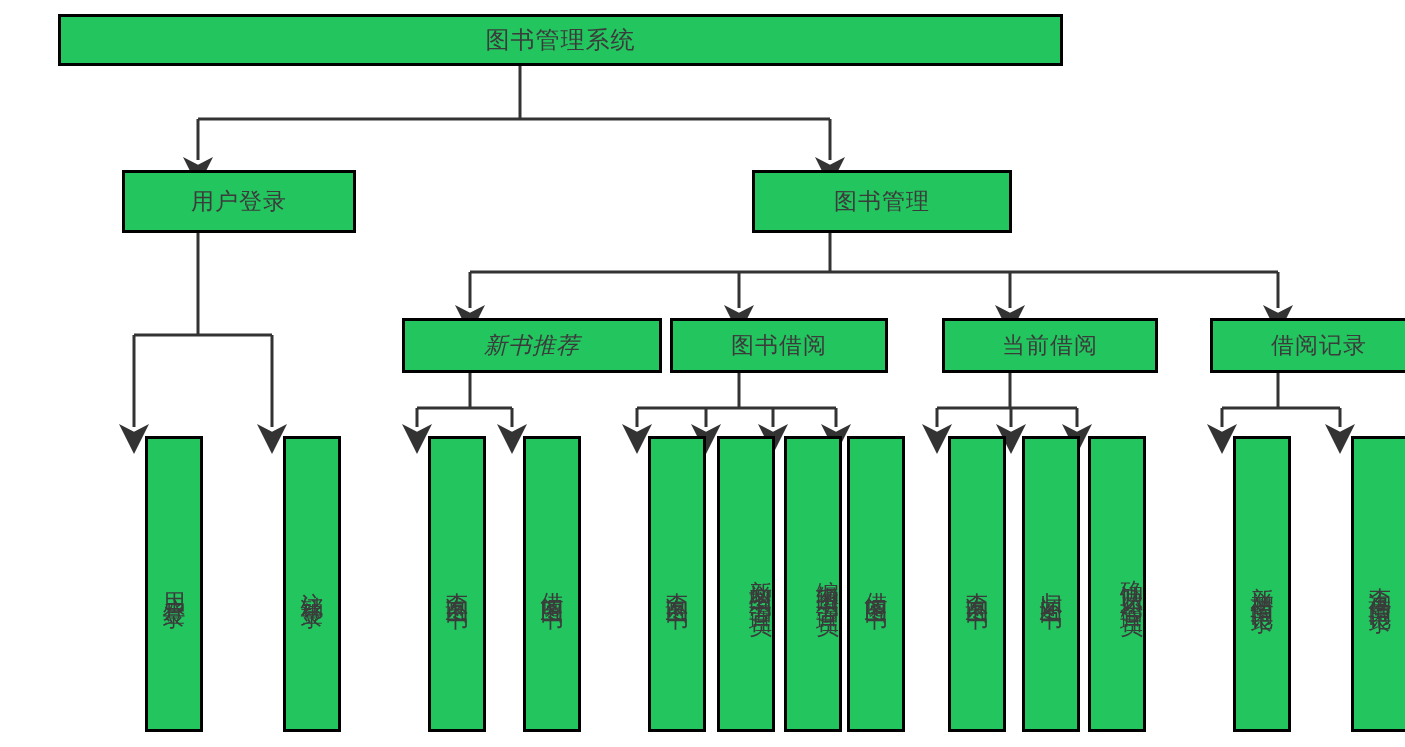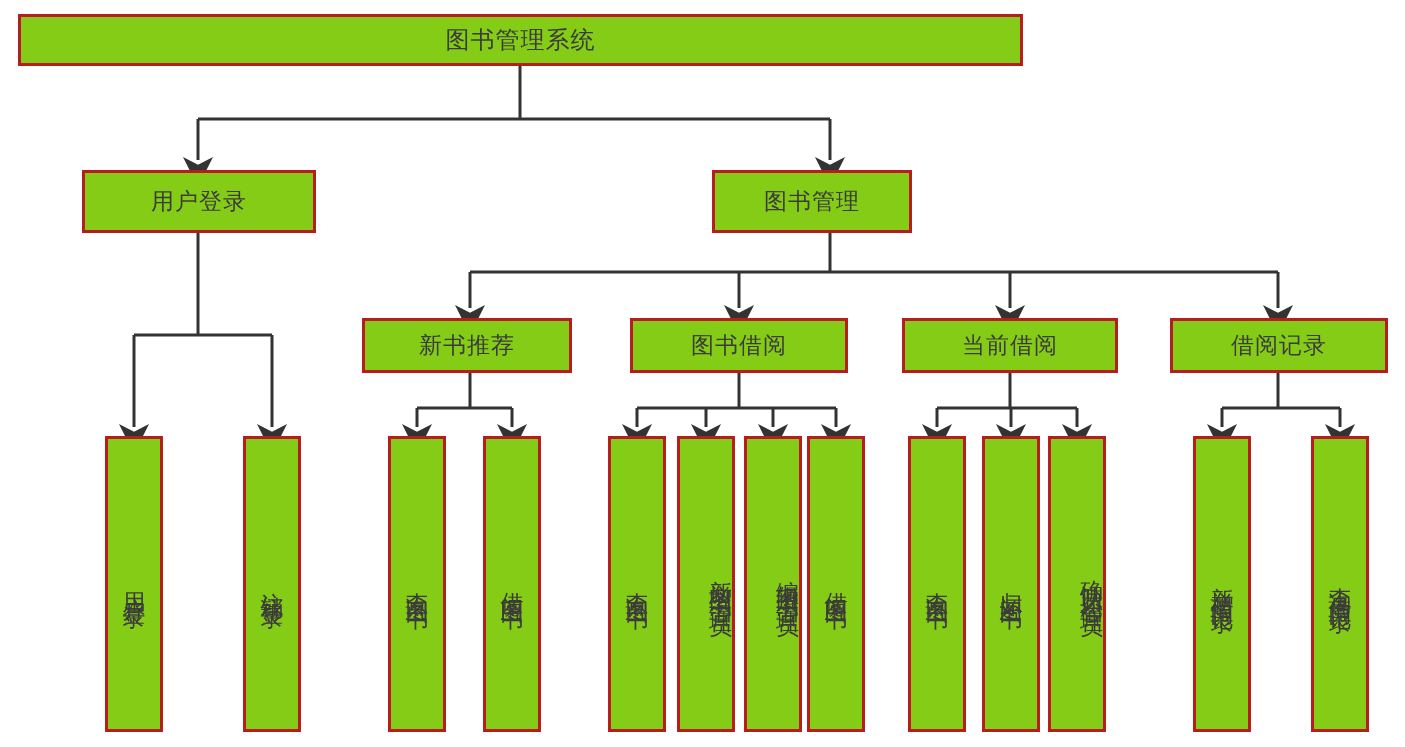--- a/index.html
+++ b/index.html
@@ -1,22 +1,22 @@
 <!DOCTYPE html>
 <html><head>
 <meta charset="utf-8">
 <style>
   html,body{margin:0;padding:0;background:#ffffff;}
   body{width:1405px;height:747px;overflow:hidden;
        font-family:"Liberation Sans","DejaVu Sans",sans-serif;}
   #stage{position:relative;width:1405px;height:747px;background:#fff;}
   svg#wires{position:absolute;left:0;top:0;width:1405px;height:747px;}
-  .node{position:absolute;box-sizing:border-box;background:#84cc16;
-        border:3px solid #b91c1c;display:flex;align-items:center;
-        justify-content:center;color:#3b3b3b;}
+  .node{position:absolute;box-sizing:border-box;background:#22c55e;
+        border:3px solid #000000;display:flex;align-items:center;
+        justify-content:center;color:#3b3b3b;margin-left:40px;}
   .node.h{font-size:23px;letter-spacing:1px;}
   .node.v{writing-mode:vertical-rl;text-orientation:upright;
           font-size:23px;letter-spacing:5px;line-height:1;
           padding-top:6px;padding-bottom:6px;}
   .node.v.topalign{align-items:flex-start;justify-content:center;}
   .node.root{border-width:3px;font-size:24px;}
   .wm{position:absolute;right:10px;bottom:6px;font-size:19px;
       color:#c9c9c9;white-space:nowrap;letter-spacing:0.5px;}
 </style>
 </head>
@@ -70,23 +70,23 @@
       <path d="M1278,373 L1278,408"></path>
       <path d="M1222,408 L1340,408"></path>
       <path d="M1222,408 L1222,427" marker-end="url(#ah)"></path>
       <path d="M1340,408 L1340,427" marker-end="url(#ah)"></path>
     </g>
   </svg>
 
   <div class="node h root" style="left:18px;top:14px;width:1005px;height:52px;">图书管理系统</div>
 
   <div class="node h" style="left:82px;top:170px;width:234px;height:63px;">用户登录</div>
-  <div class="node h" style="left:712px;top:170px;width:200px;height:63px;">图书管理</div>
+  <div class="node h" style="left:712px;top:170px;width:260px;height:63px;">图书管理</div>
 
-  <div class="node h" style="left:362px;top:318px;width:210px;height:55px;">新书推荐</div>
+  <div class="node h" style="left:362px;top:318px;width:260px;height:55px;font-style:italic;">新书推荐</div>
   <div class="node h" style="left:630px;top:318px;width:218px;height:55px;font-family:Liberation Mono, monospace;">图书借阅</div>
   <div class="node h" style="left:902px;top:318px;width:216px;height:55px;">当前借阅</div>
   <div class="node h" style="left:1170px;top:318px;width:218px;height:55px;">借阅记录</div>
 
   <div class="node v" style="left:105px;top:436px;width:58px;height:296px;">用户登录</div>
   <div class="node v" style="left:243px;top:436px;width:58px;height:296px;">注销登录</div>
 
   <div class="node v" style="left:388px;top:436px;width:58px;height:296px;">查询图书</div>
   <div class="node v" style="left:483px;top:436px;width:58px;height:296px;">借阅图书</div>
 

